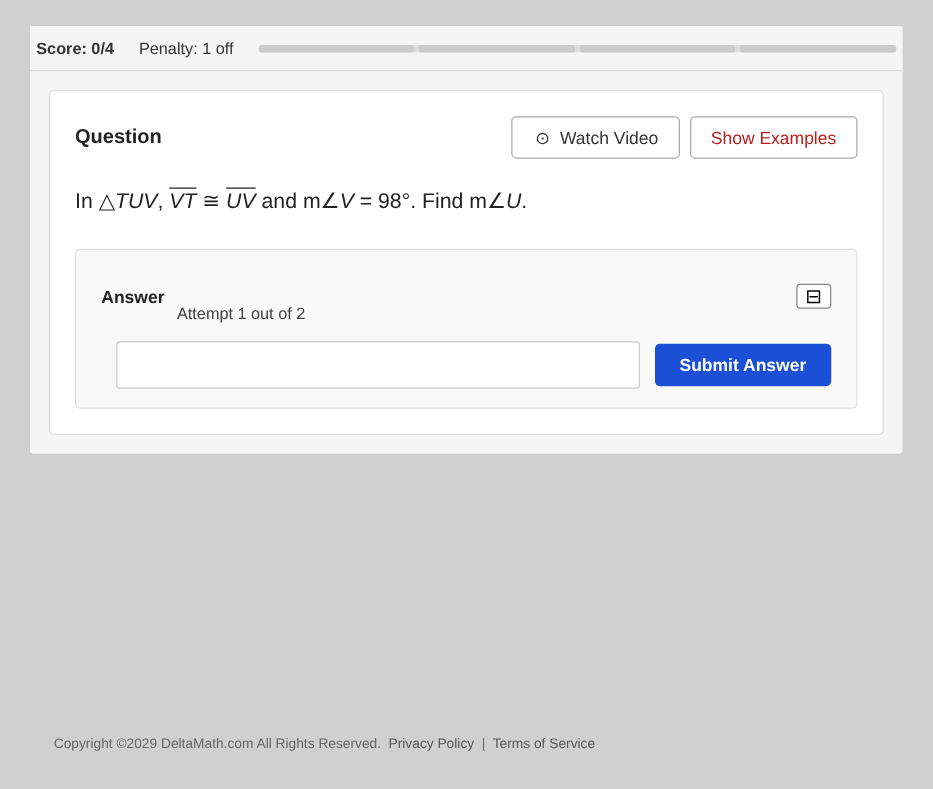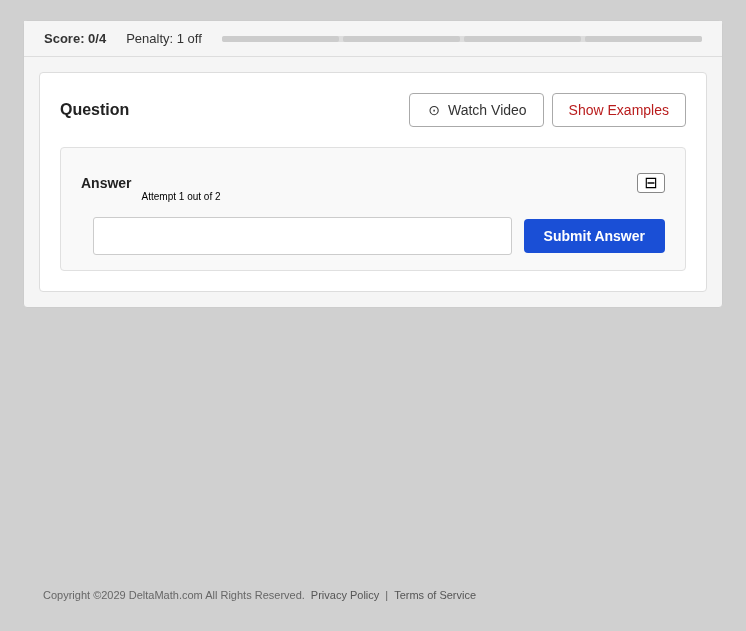--- a/index.html
+++ b/index.html
@@ -24,21 +24,21 @@
       border: 1px solid #ccc;
       border-radius: 4px;
       width: 700px;
       padding: 0;
       margin-bottom: 20px;
     }
 
     .score-bar {
       background: #f5f5f5;
       border-bottom: 1px solid #ddd;
-      padding: 10px 20px;
+      padding: 10px 5px;
       display: flex;
       align-items: center;
       gap: 20px;
     }
 
     .score-text {
       font-size: 13px;
       color: #333;
       font-weight: bold;
     }
@@ -149,22 +149,22 @@
       text-align: center;
     }
 
     .answer-label {
       font-size: 14px;
       font-weight: bold;
       color: #222;
     }
 
     .attempt-text {
-      font-size: 10px;
-      color: #000000;
+      font-size: 13px;
+      color: #404040;
       margin-top: 28px;
     }
 
     .keyboard-icon {
       width: 28px;
       height: 20px;
       border: 1px solid #888;
       border-radius: 3px;
       display: flex;
       align-items: center;
@@ -246,20 +246,23 @@
         <button class="watch-video-btn">
           <span class="play-icon">⊙</span>
           <span>Watch Video</span>
         </button>
         <button class="show-examples-btn">
           <span>Show Examples</span>
         </button>
       </div>
     </div>
 
+    <div class="question-text">
+      <span>In △<em>TUV</em>, </span><span class="overline-text"><em>VT</em></span><span> ≅ </span><span class="overline-text"><em>UV</em></span><span> and m∠<em>V</em> = 98°. Find m∠<em>U</em>.</span>
+    </div>
 
     <div class="answer-section">
       <div class="answer-header">
         <div class="answer-label-group">
           <span class="answer-label">Answer</span>
           <span class="attempt-text">Attempt 1 out of 2</span>
         </div>
         <div class="keyboard-icon">
           <span>⊟</span>
         </div>

